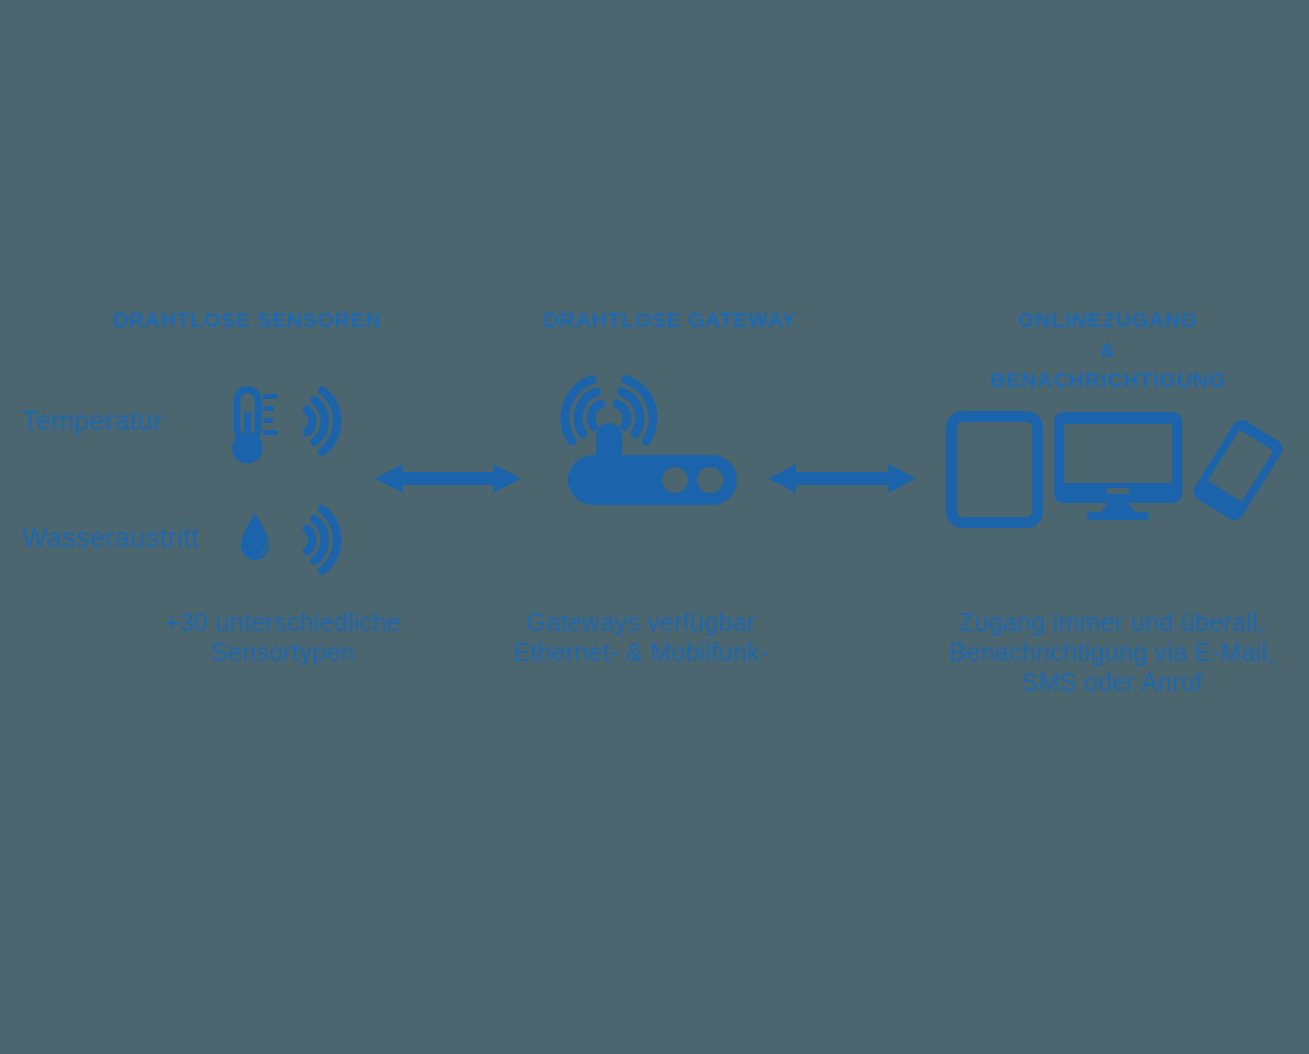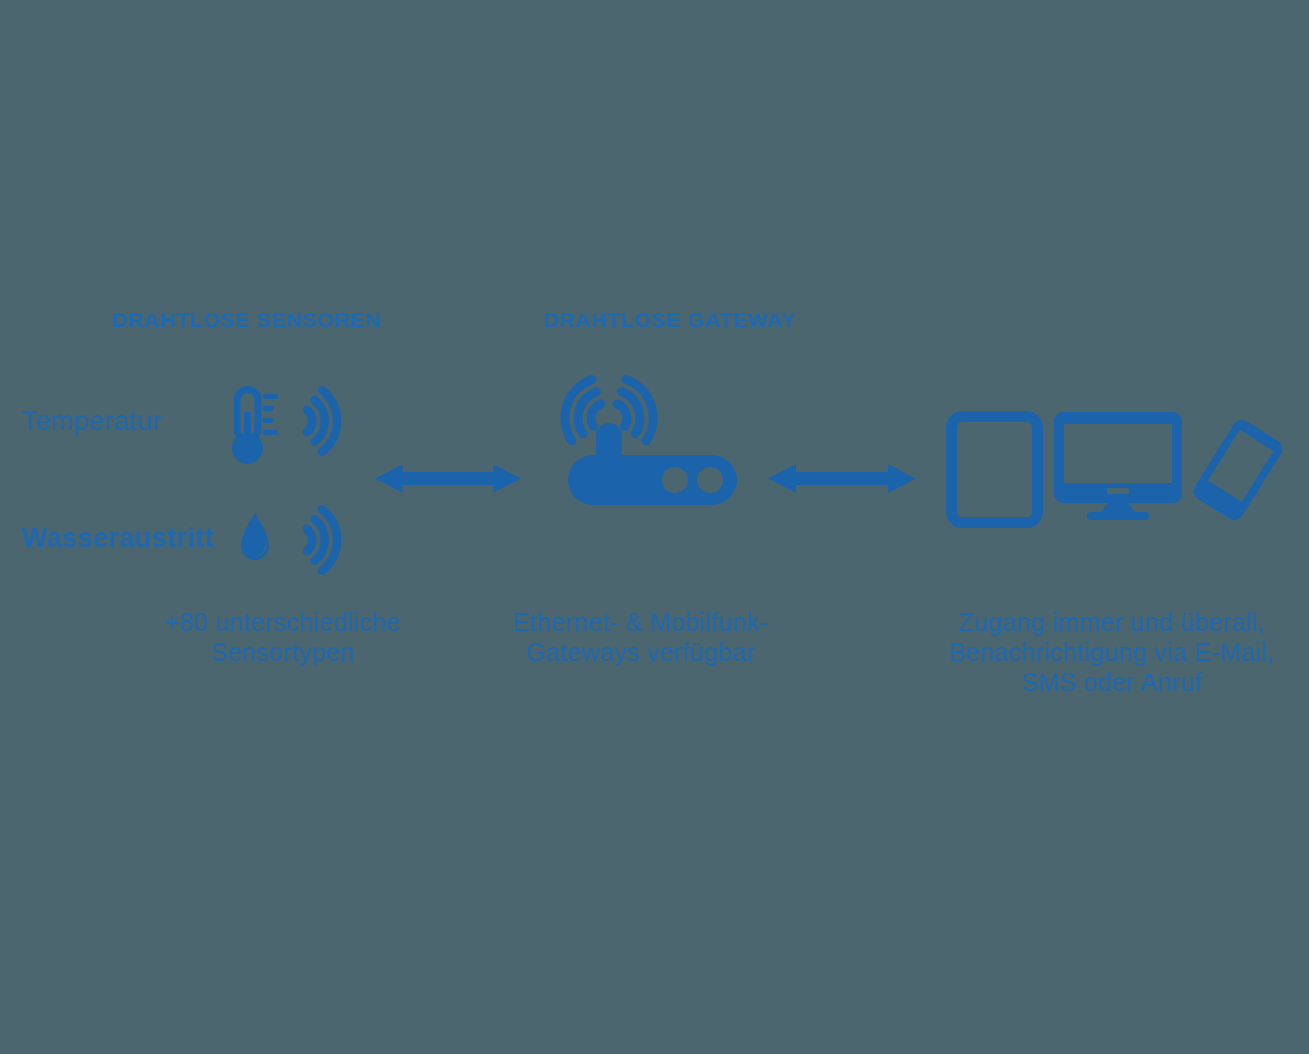--- a/index.html
+++ b/index.html
@@ -44,20 +44,25 @@
 </style>
 </head>
 <body>
 
 <div id="stage">
 
   <div class="abs title" style="left:47px; top:308px; width:400px;">DRAHTLOSE SENSOREN</div>
 
   <div class="abs title" style="left:470px; top:308px; width:400px;">DRAHTLOSE GATEWAY</div>
 
+  <div class="abs title title-multi" style="left:908px; top:305px; width:400px;">
+    <div>ONLINEZUGANG</div>
+    <div>&amp;</div>
+    <div>BENACHRICHTIGUNG</div>
+  </div>
 
   <div class="abs sensor-label" style="left:22px; top:406px;text-align:right;">Temperatur</div>
 
   <svg class="abs" style="left:226px; top:386px;" width="54" height="78" viewBox="0 0 54 78">
     <rect x="11" y="3.5" width="21" height="50" rx="10.5" fill="none" stroke="currentColor" stroke-width="7"></rect>
     <rect x="18" y="26" width="7" height="30" fill="currentColor"></rect>
     <circle cx="21.5" cy="62" r="15.5" fill="currentColor"></circle>
     <rect x="37" y="8" width="15" height="5" rx="2" fill="currentColor"></rect>
     <rect x="37" y="20" width="11" height="5" rx="2" fill="currentColor"></rect>
     <rect x="37" y="32" width="10" height="5" rx="2" fill="currentColor"></rect>
@@ -65,21 +70,21 @@
   </svg>
 
   <svg class="abs" style="left:297px; top:383px;" width="46" height="76" viewBox="0 0 48 80">
     <g fill="none" stroke="currentColor" stroke-width="9" stroke-linecap="round">
       <path d="M10.2 28.2 A15 15 0 0 1 10.2 51.8"></path>
       <path d="M18.2 17.9 A28 28 0 0 1 18.2 62.1"></path>
       <path d="M26.3 7.7 A41 41 0 0 1 26.3 72.3"></path>
     </g>
   </svg>
 
-  <div class="abs sensor-label" style="left:22px; top:523px;font-weight:bold;">Wasseraustritt</div>
+  <div class="abs sensor-label" style="left:22px; top:523px;">Wasseraustritt</div>
 
   <svg class="abs" style="left:237px; top:512px;" width="36" height="52" viewBox="0 0 36 52">
     <path d="M18 1 C16 5 4 22 4 34 a14 14 0 0 0 28 0 C32 22 20 5 18 1 Z" fill="currentColor"></path>
     <path d="M28.5 27 A12 12 0 0 1 21 44 A15 15 0 0 0 28.5 27 Z" fill="var(--background)"></path>
   </svg>
 
   <svg class="abs" style="left:297px; top:502px;" width="46" height="76" viewBox="0 0 48 80">
     <g fill="none" stroke="currentColor" stroke-width="9" stroke-linecap="round">
       <path d="M10.2 28.2 A15 15 0 0 1 10.2 51.8"></path>
       <path d="M18.2 17.9 A28 28 0 0 1 18.2 62.1"></path>
@@ -123,27 +128,27 @@
     <path d="M54 91 L74 91 L82 101 L46 101 Z" fill="currentColor"></path>
     <rect x="33" y="100" width="62" height="8" rx="4" fill="currentColor"></rect>
   </svg>
 
   <svg class="abs phone-rot" style="left:1210px; top:424px;" width="56" height="92" viewBox="0 0 56 92">
     <rect x="0" y="0" width="56" height="92" rx="10" fill="currentColor"></rect>
     <rect x="8" y="11" width="40" height="60" fill="var(--background)"></rect>
   </svg>
 
   <div class="abs caption" style="left:83px; top:607px; width:400px;">
-    <div>+80 unterschiedliche</div>
+    <div>+30 unterschiedliche</div>
     <div>Sensortypen</div>
   </div>
 
   <div class="abs caption" style="left:441px; top:607px; width:400px;">
+    <div>Gateways verfügbar</div>
     <div>Ethernet- &amp; Mobilfunk-</div>
-    <div>Gateways verfügbar</div>
   </div>
 
   <div class="abs caption" style="left:912px; top:607px; width:400px;">
     <div>Zugang immer und überall,</div>
     <div>Benachrichtigung via E-Mail,</div>
     <div>SMS oder Anruf</div>
   </div>
 
 </div>
 

